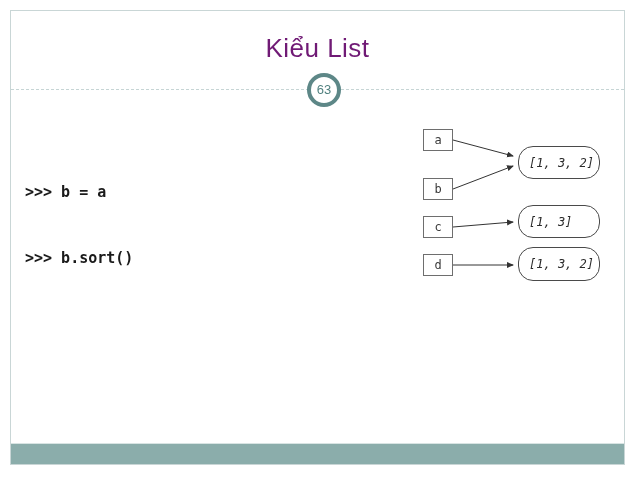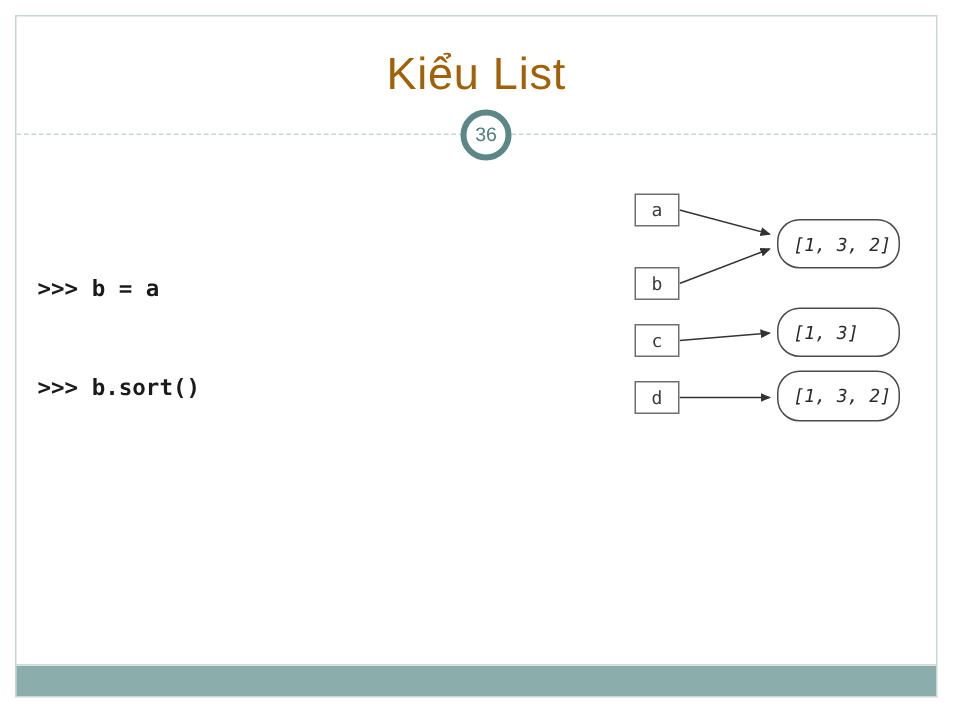--- a/index.html
+++ b/index.html
@@ -24,23 +24,23 @@
     background: #ffffff;
     border: 1px solid #c9d6d6;
     box-sizing: border-box;
   }
   .slide-title {
     position: absolute;
     left: 0;
     top: 22px;
     width: 100%;
     text-align: center;
-    font-size: 30px;
+    font-size: 26px;
     font-weight: 400;
-    color: #a16207;
+    color: #701a75;
     letter-spacing: 0.5px;
   }
   .divider {
     position: absolute;
     left: 0;
     top: 78px;
     width: 100%;
     border-top: 1px dashed #c6d5d5;
   }
   .page-badge {
@@ -132,21 +132,21 @@
 </head>
 <body>
 
 <div class="stage">
   <div class="slide">
 
     <div class="slide-title">Kiểu List</div>
 
     <div class="divider"></div>
 
-    <div class="page-badge">36</div>
+    <div class="page-badge">63</div>
 
     <div class="code-block">
       <div>&gt;&gt;&gt; b = a</div>
       <div>&gt;&gt;&gt; b.sort()</div>
       
       
     </div>
 
     <div class="diagram">
 

